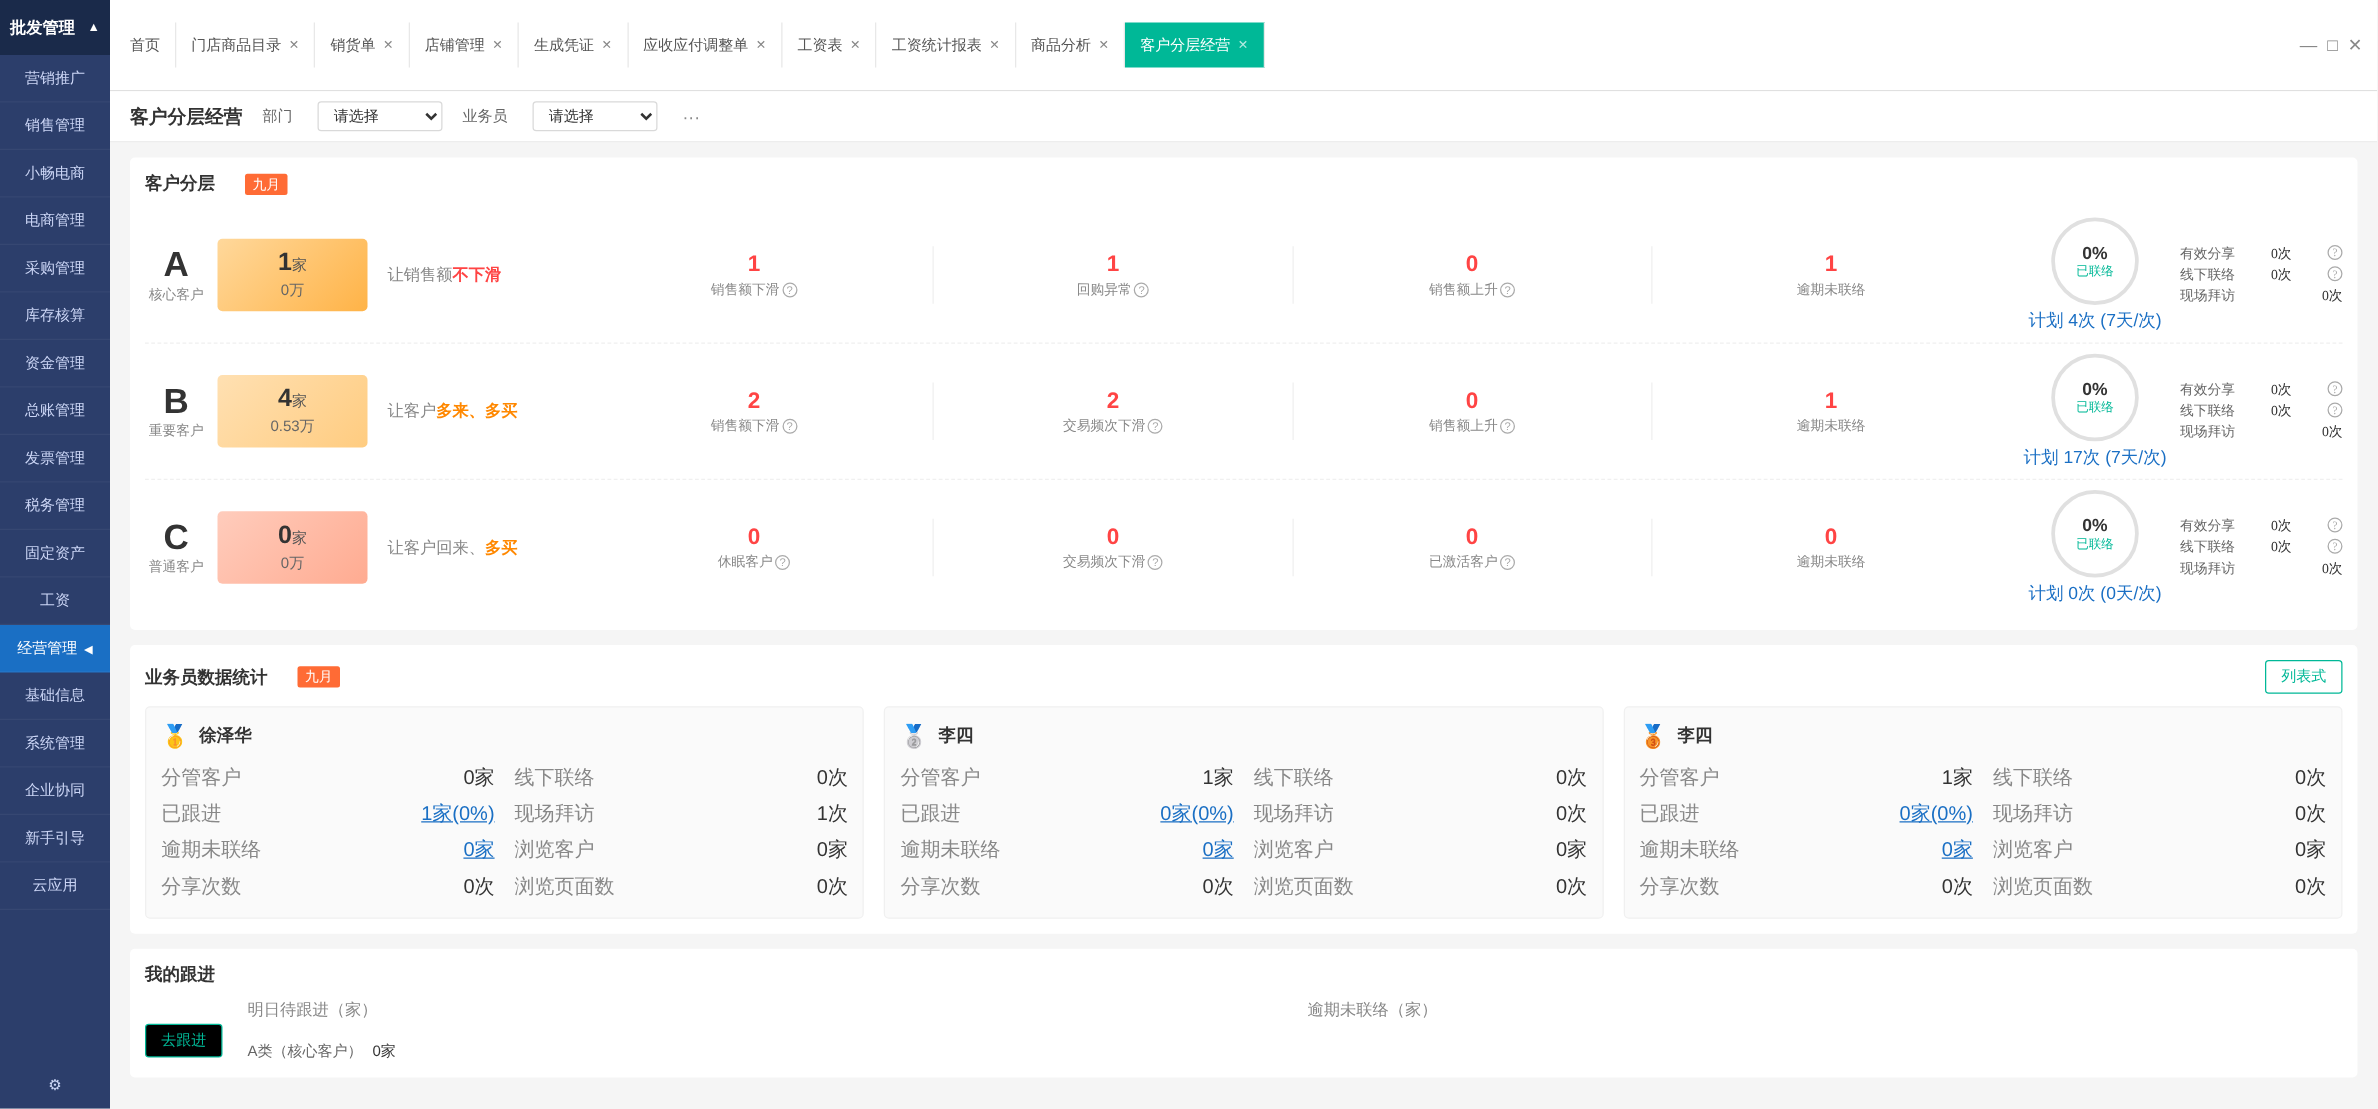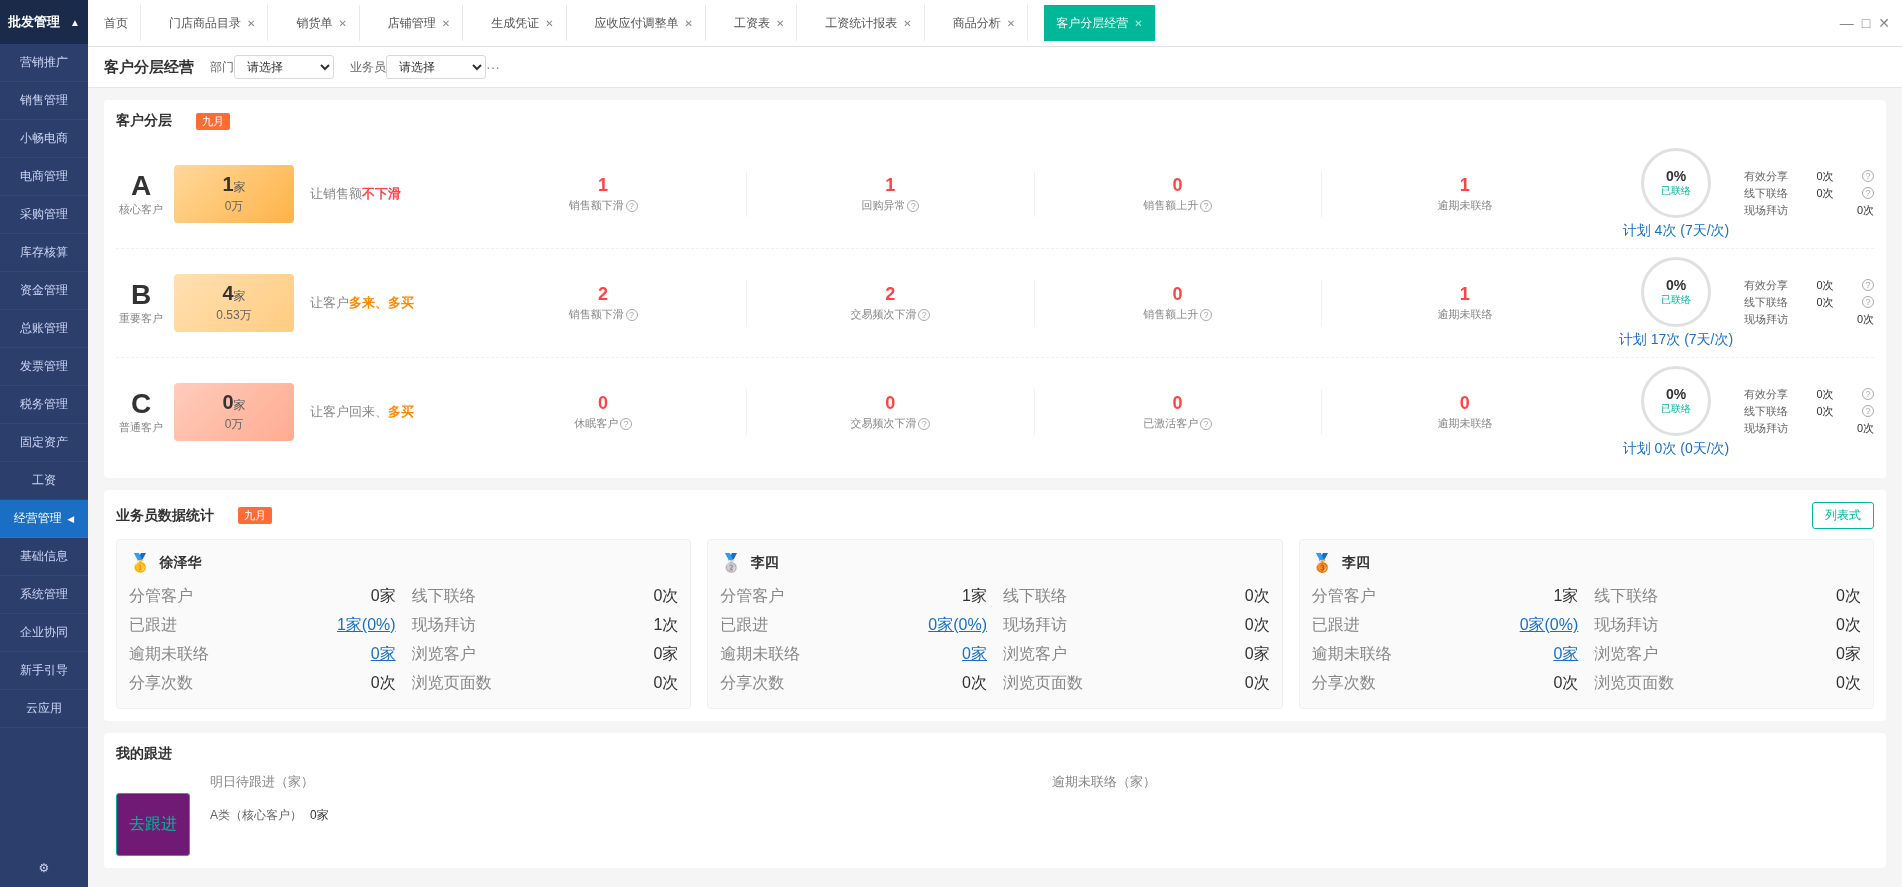--- a/index.html
+++ b/index.html
@@ -52,23 +52,22 @@
       overflow: hidden;
     }
 
     
     .tab-bar {
       display: flex;
       background: #fff;
       border-bottom: 1px solid #e0e0e0;
       align-items: center;
       min-height: 36px;
-      padding: 5px 4px;
+      padding: 18px 4px;
       flex-shrink: 0;
-      gap: 16px;
     }
     .tab {
       display: flex;
       align-items: center;
       padding: 6px 12px;
       font-size: 12px;
       cursor: pointer;
       white-space: nowrap;
       border-right: 1px solid #e8e8e8;
       color: #555;
@@ -96,21 +95,21 @@
     .page-header {
       background: #fff;
       padding: 8px 16px;
       display: flex;
       align-items: center;
       gap: 16px;
       border-bottom: 1px solid #e8e8e8;
       flex-shrink: 0;
     }
     .page-title { font-size: 15px; font-weight: bold; color: #333; }
-    .filter-group { display: flex; align-items: center; gap: 0; }
+    .filter-group { display: flex; align-items: center; gap: 20px; }
     .filter-label { color: #666; font-size: 12px; }
     .filter-select {
       border: 1px solid #d9d9d9;
       border-radius: 3px;
       padding: 3px 20px 3px 8px;
       font-size: 12px;
       color: #333;
       background: #fff;
       cursor: pointer;
       min-width: 100px;
@@ -240,20 +239,21 @@
     }
     .contact-pct { font-size: 14px; font-weight: bold; color: #333; }
     .contact-status { font-size: 10px; color: #00b897; }
     .contact-plan { font-size: 14px; color: #888; margin-top: 4px; }
 
     .tier-right-stats {
       width: 130px;
       flex-shrink: 0;
       font-size: 11px;
       color: #666;
+      font-family: Liberation Serif, serif;
     }
     .right-stat-row { display: flex; justify-content: space-between; margin-bottom: 2px; align-items: center; }
     .right-stat-num { color: #333; }
 
     
     .sales-stats { background: #fff; border-radius: 4px; padding: 12px; margin-bottom: 12px; }
     .staff-cards { display: flex; gap: 16px; }
     .staff-card { flex: 1; background: #fafafa; border: 1px solid #f0f0f0; border-radius: 4px; padding: 12px; }
     .staff-header { display: flex; align-items: center; gap: 8px; margin-bottom: 10px; }
     .staff-medal { font-size: 18px; }
@@ -261,27 +261,27 @@
     .staff-grid { display: grid; grid-template-columns: 1fr 1fr; gap: 4px 16px; }
     .staff-row { display: flex; justify-content: space-between; align-items: center; font-size: 16px; padding: 2px 0; }
     .staff-row-label { color: #888; }
     .staff-row-val { color: #333; }
     .staff-row-val.link { color: #1a6fc4; text-decoration: underline; cursor: pointer; }
 
     
     .followup { background: #fff; border-radius: 4px; padding: 12px; }
     .followup-col-title { font-size: 13px; color: #888; margin-bottom: 8px; }
     .go-followup-btn {
-      background: #701a75;
+      background: #000000;
       border: 1px solid #00b897;
       color: #00b897;
-      padding: 20px 12px;
+      padding: 4px 12px;
       border-radius: 3px;
       cursor: pointer;
-      font-size: 16px;
+      font-size: 12px;
       white-space: nowrap;
     }
   </style>
 </head>
 <body>
 
 <div class="sidebar">
   <div class="sidebar-header">
     <span>批发管理</span>
     <span style="font-size:10px;cursor:pointer;">▲</span>

